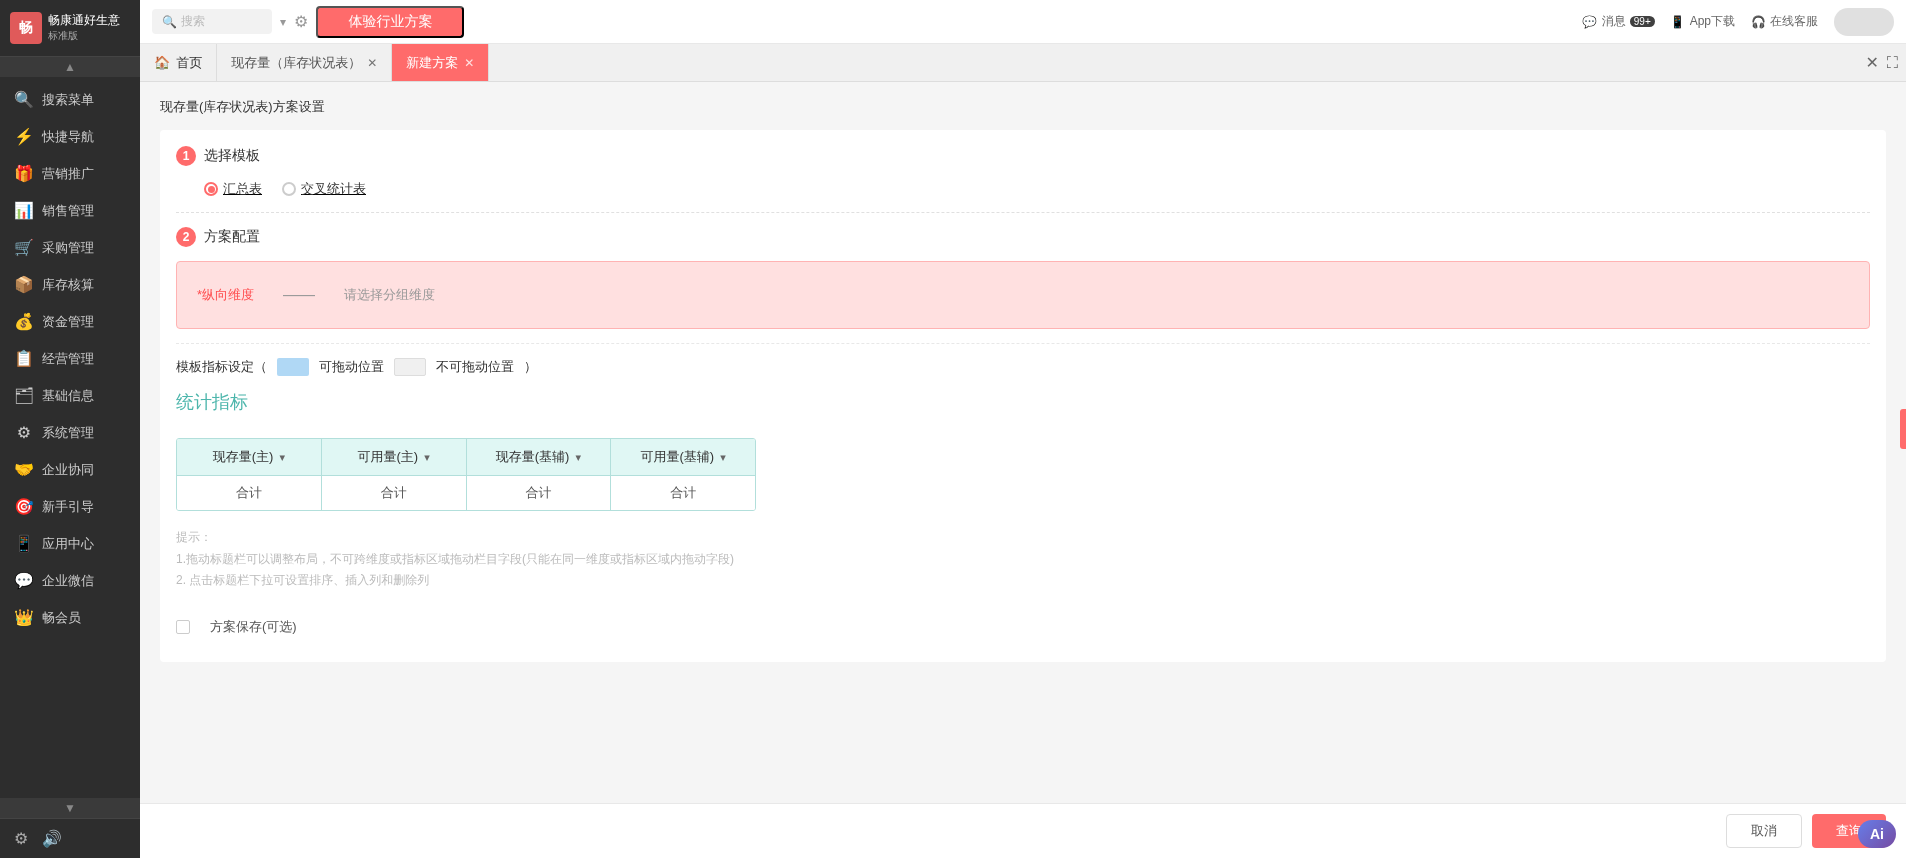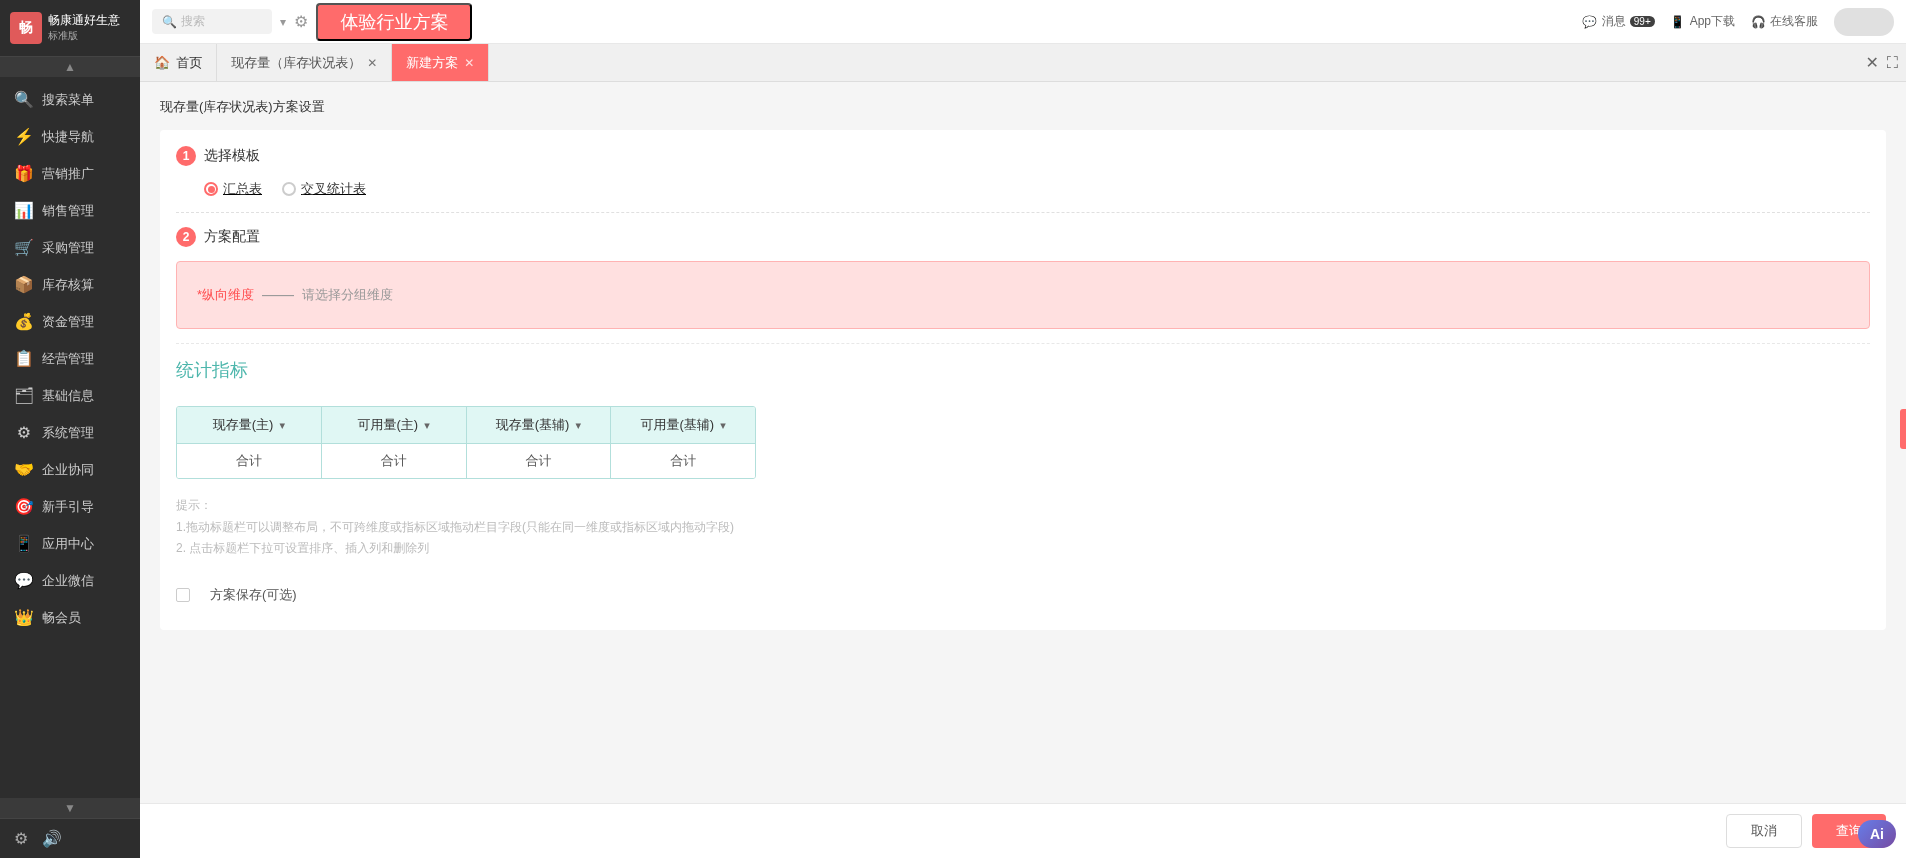--- a/index.html
+++ b/index.html
@@ -100,23 +100,23 @@
       width: 120px;
       display: flex;
       align-items: center;
       gap: 4px;
     }
     .topbar-chevron { color: #999; font-size: 12px; cursor: pointer; }
     .topbar-gear { color: #999; font-size: 16px; cursor: pointer; }
     .topbar-trial {
       background: #ff6b6b;
       color: white;
-      padding: 5px 22px;
+      padding: 5px 30px;
       border-radius: 4px;
-      font-size: 18px;
+      font-size: 14px;
       cursor: pointer;
     }
     .topbar-right {
       margin-left: auto;
       display: flex;
       align-items: center;
       gap: 16px;
     }
     .topbar-msg {
       display: flex; align-items: center; gap: 4px;
@@ -257,21 +257,21 @@
 
     
     .dimension-area {
       background: #ffe0e0;
       border: 1px solid #ffb3b3;
       border-radius: 4px;
       padding: 24px 20px;
       margin-bottom: 14px;
       display: flex;
       align-items: center;
-      gap: 8px;
+      gap: 29px;
     }
     .dim-required { color: #ff4d4f; font-size: 13px; }
     .dim-dash { color: #999; font-size: 16px; }
     .dim-placeholder { color: #999; font-size: 13px; }
 
     .divider2 { border: none; border-top: 1px dashed #e8e8e8; margin: 14px 0; }
 
     
     .indicator-row {
       display: flex; align-items: center; gap: 10px;
@@ -568,20 +568,28 @@
 
 
       <div class="dimension-area">
         <span class="dim-required">*纵向维度</span>
         <span class="dim-dash">——</span>
         <span class="dim-placeholder">请选择分组维度</span>
       </div>
 
       <hr class="divider2">
 
+      <div class="indicator-row">
+        <span>模板指标设定（</span>
+        <div class="indicator-box"></div>
+        <span>可拖动位置</span>
+        <div class="indicator-box2"></div>
+        <span>不可拖动位置</span>
+        <span>）</span>
+      </div>
 
       <div class="table-section">
         <div class="table-section-title">统计指标</div>
         <div class="metrics-table">
           <div class="metrics-table-header">
             <div class="metrics-col">
               <span>现存量(主)</span>
               <span class="metrics-col-chevron">▾</span>
             </div>
             <div class="metrics-col">

